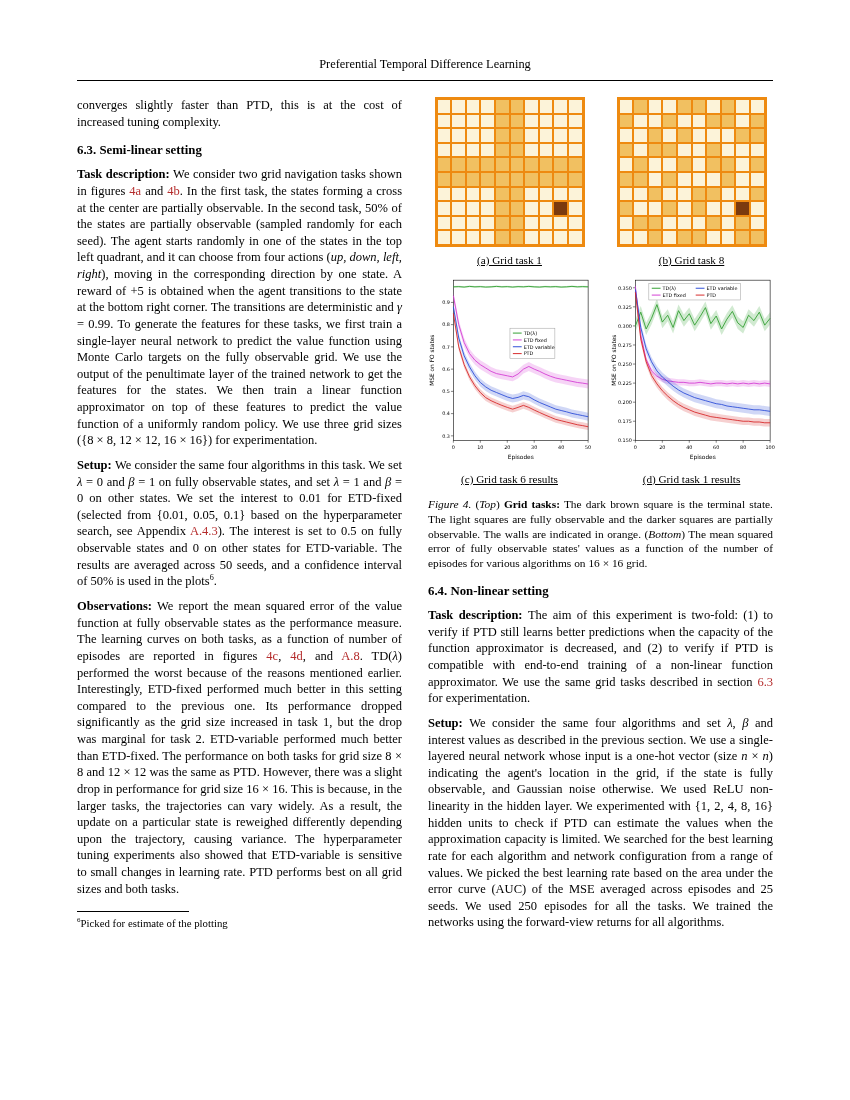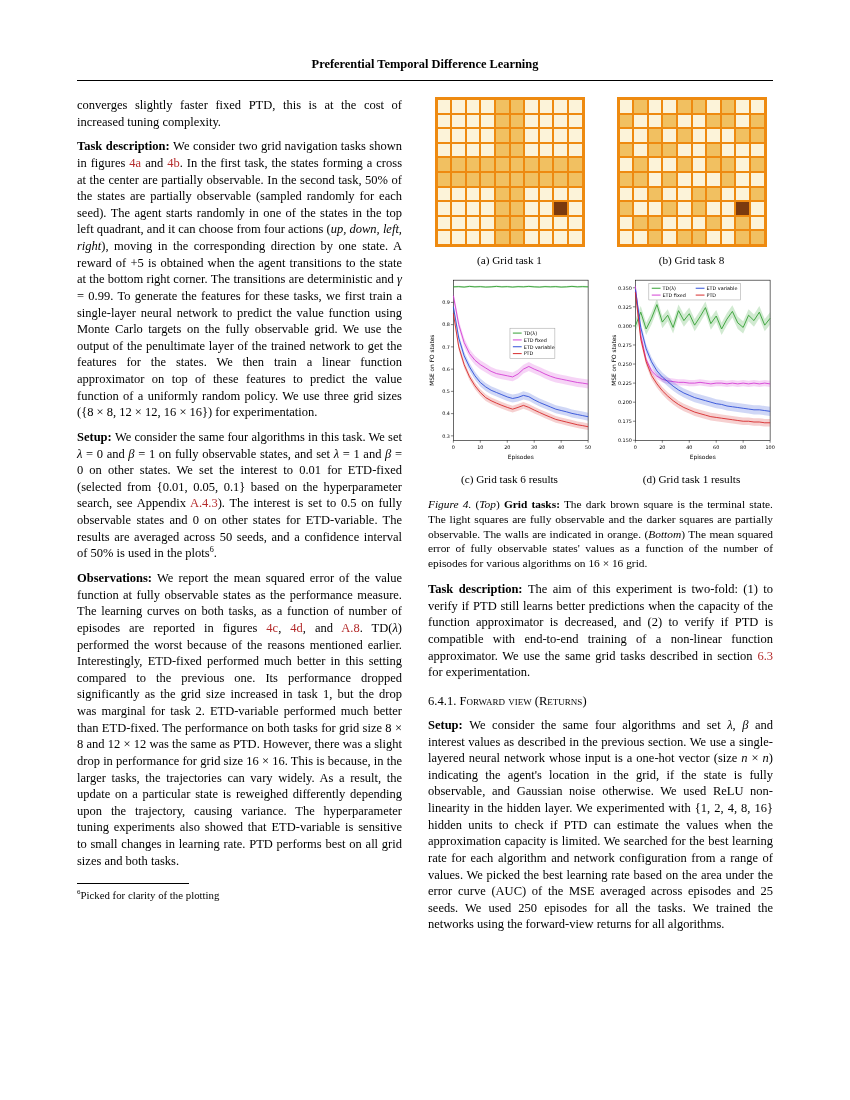--- a/index.html
+++ b/index.html
@@ -3,21 +3,21 @@
 <meta charset="utf-8">
 <style>
   * { margin:0; padding:0; box-sizing:border-box; }
   html,body { background:#ffffff; }
   .page {
     position:relative; width:850px; height:1100px; background:#fff;
     font-family:"Liberation Serif", serif; color:#000; overflow:hidden;
   }
   .header {
     position:absolute; top:57px; left:77px; right:77px;
-    text-align:center; font-weight:bold; font-size:12.4px;
+    text-align:center; font-weight:normal; font-size:12.4px;
     padding-bottom:8px; border-bottom:1.2px solid #000;
   }
   .cols { position:absolute; top:97px; left:77px; right:77px; display:flex; gap:26px; }
   .col-left  { width:325px; }
   .col-right { width:345px; }
 
   p.body { font-size:12.5px; line-height:1.33; text-align:justify; margin:0 0 8px; }
   h2.sec { font-size:12.8px; font-weight:bold; margin:13px 0 8px; }
   h3.subsec { font-size:12.6px; font-weight:normal; font-variant:small-caps; margin:13px 0 8px; }
 
@@ -26,40 +26,41 @@
   .seg-r { color:#b42b2b; }
   sup.seg-sup { font-size:0.65em; }
 
   .fnrule { border-top:1px solid #000; width:112px; margin-top:14px; }
   p.footnote { font-size:10.8px; margin-top:4px; }
 
   .figrow { display:flex; justify-content:space-between; }
   figure.subfig { width:163px; display:flex; flex-direction:column; align-items:center; }
   .grid { display:grid; gap:2px; padding:3px; width:150px; height:150px; }
   .gcell { width:100%; height:100%; }
-  figcaption.subcap { font-size:11.2px; margin:7px 0 8px; text-align:center; }
+  figcaption.subcap { font-size:11.2px; margin:7px 0 8px; text-align:center;text-decoration:underline; }
   .chart { width:166px; height:192px; }
   svg text { font-family:"DejaVu Sans", sans-serif; fill:#000; }
   p.figcaption { font-size:11.4px; line-height:1.3; text-align:justify; margin:4px 0 10px; }
 </style>
 </head>
 <body>
 
 <div class="page">
   <div class="header">Preferential Temporal Difference Learning</div>
 
   <div class="cols">
 
     <div class="col-left">
-      <p class="body"><span class="seg-t">converges slightly faster fixed PTD, this is at the cost of increased tuning complexity.</span></p>
+      <p class="body"><span class="seg-t">converges slightly faster than PTD, this is at the cost of increased tuning complexity.</span></p>
+      <h2 class="sec">6.3. Semi-linear setting</h2>
       <p class="body"><span class="seg-b">Task description: </span><span class="seg-t">We consider two grid navigation tasks shown in figures </span><span class="seg-r">4a</span><span class="seg-t"> and </span><span class="seg-r">4b</span><span class="seg-t">. In the first task, the states forming a cross at the center are partially observable. In the second task, 50% of the states are partially observable (sampled randomly for each seed). The agent starts randomly in one of the states in the top left quadrant, and it can choose from four actions (</span><span class="seg-i">up, down, left, right</span><span class="seg-t">), moving in the corresponding direction by one state. A reward of +5 is obtained when the agent transitions to the state at the bottom right corner. The transitions are deterministic and </span><span class="seg-i">γ</span><span class="seg-t"> = 0.99. To generate the features for these tasks, we first train a single-layer neural network to predict the value function using Monte Carlo targets on the fully observable grid. We use the output of the penultimate layer of the trained network to get the features for the states. We then train a linear function approximator on top of these features to predict the value function of a uniformly random policy. We use three grid sizes ({8 × 8, 12 × 12, 16 × 16}) for experimentation.</span></p>
       <p class="body"><span class="seg-b">Setup: </span><span class="seg-t">We consider the same four algorithms in this task. We set </span><span class="seg-i">λ</span><span class="seg-t"> = 0 and </span><span class="seg-i">β</span><span class="seg-t"> = 1 on fully observable states, and set </span><span class="seg-i">λ</span><span class="seg-t"> = 1 and </span><span class="seg-i">β</span><span class="seg-t"> = 0 on other states. We set the interest to 0.01 for ETD-fixed (selected from {0.01, 0.05, 0.1} based on the hyperparameter search, see Appendix </span><span class="seg-r">A.4.3</span><span class="seg-t">). The interest is set to 0.5 on fully observable states and 0 on other states for ETD-variable. The results are averaged across 50 seeds, and a confidence interval of 50% is used in the plots</span><sup class="seg-sup">6</sup><span class="seg-t">.</span></p>
       <p class="body"><span class="seg-b">Observations: </span><span class="seg-t">We report the mean squared error of the value function at fully observable states as the performance measure. The learning curves on both tasks, as a function of number of episodes are reported in figures </span><span class="seg-r">4c</span><span class="seg-t">, </span><span class="seg-r">4d</span><span class="seg-t">, and </span><span class="seg-r">A.8</span><span class="seg-t">. TD(</span><span class="seg-i">λ</span><span class="seg-t">) performed the worst because of the reasons mentioned earlier. Interestingly, ETD-fixed performed much better in this setting compared to the previous one. Its performance dropped significantly as the grid size increased in task 1, but the drop was marginal for task 2. ETD-variable performed much better than ETD-fixed. The performance on both tasks for grid size 8 × 8 and 12 × 12 was the same as PTD. However, there was a slight drop in performance for grid size 16 × 16. This is because, in the larger tasks, the trajectories can vary widely. As a result, the update on a particular state is reweighed differently depending upon the trajectory, causing variance. The hyperparameter tuning experiments also showed that ETD-variable is sensitive to small changes in learning rate. PTD performs best on all grid sizes and both tasks.</span></p>
       <div class="fnrule"></div>
-      <p class="footnote"><sup class="seg-sup">6</sup><span class="seg-t">Picked for clarity of the plotting</span></p>
+      <p class="footnote"><sup class="seg-sup">6</sup><span class="seg-t">Picked for estimate of the plotting</span></p>
     </div>
 
     <div class="col-right">
       <div class="figrow">
         <figure class="subfig">
           <div class="grid" style="background: rgb(238, 138, 16); grid-template-columns: repeat(10, 1fr);">
               <div class="gcell" style="background: rgb(252, 243, 217);"></div>
               <div class="gcell" style="background: rgb(252, 243, 217);"></div>
               <div class="gcell" style="background: rgb(252, 243, 217);"></div>
               <div class="gcell" style="background: rgb(252, 243, 217);"></div>
@@ -373,19 +374,19 @@
                 <text x="54.8" y="23.080000000000002" font-size="5">ETD fixed</text>
                 <line x1="88.8" y1="21.28" x2="97.8" y2="21.28" stroke="#d62728" stroke-width="1"></line>
                 <text x="99.8" y="23.080000000000002" font-size="5">PTD</text>
               </svg></div>
           <figcaption class="subcap">(d) Grid task 1 results</figcaption>
         </figure>
       </div>
 
       <p class="figcaption"><span class="seg-i">Figure 4.</span><span class="seg-t"> (</span><span class="seg-i">Top</span><span class="seg-t">) </span><span class="seg-b">Grid tasks:</span><span class="seg-t"> The dark brown square is the terminal state. The light squares are fully observable and the darker squares are partially observable. The walls are indicated in orange. (</span><span class="seg-i">Bottom</span><span class="seg-t">) The mean squared error of fully observable states' values as a function of the number of episodes for various algorithms on 16 × 16 grid.</span></p>
 
+      <h2 class="sec">6.4. Non-linear setting</h2>
       <p class="body"><span class="seg-b">Task description: </span><span class="seg-t">The aim of this experiment is two-fold: (1) to verify if PTD still learns better predictions when the capacity of the function approximator is decreased, and (2) to verify if PTD is compatible with end-to-end training of a non-linear function approximator. We use the same grid tasks described in section </span><span class="seg-r">6.3</span><span class="seg-t"> for experimentation.</span></p>
-      <h3 class="subsec">6.4.1. Forward view (Returns)</h3>
       <p class="body"><span class="seg-b">Setup: </span><span class="seg-t">We consider the same four algorithms and set </span><span class="seg-i">λ</span><span class="seg-t">, </span><span class="seg-i">β</span><span class="seg-t"> and interest values as described in the previous section. We use a single-layered neural network whose input is a one-hot vector (size </span><span class="seg-i">n</span><span class="seg-t"> × </span><span class="seg-i">n</span><span class="seg-t">) indicating the agent's location in the grid, if the state is fully observable, and Gaussian noise otherwise. We used ReLU non-linearity in the hidden layer. We experimented with {1, 2, 4, 8, 16} hidden units to check if PTD can estimate the values when the approximation capacity is limited. We searched for the best learning rate for each algorithm and network configuration from a range of values. We picked the best learning rate based on the area under the error curve (AUC) of the MSE averaged across episodes and 25 seeds. We used 250 episodes for all the tasks. We trained the networks using the forward-view returns for all algorithms.</span></p>
     </div>
 
   </div>
 </div>
 
 </body></html>

